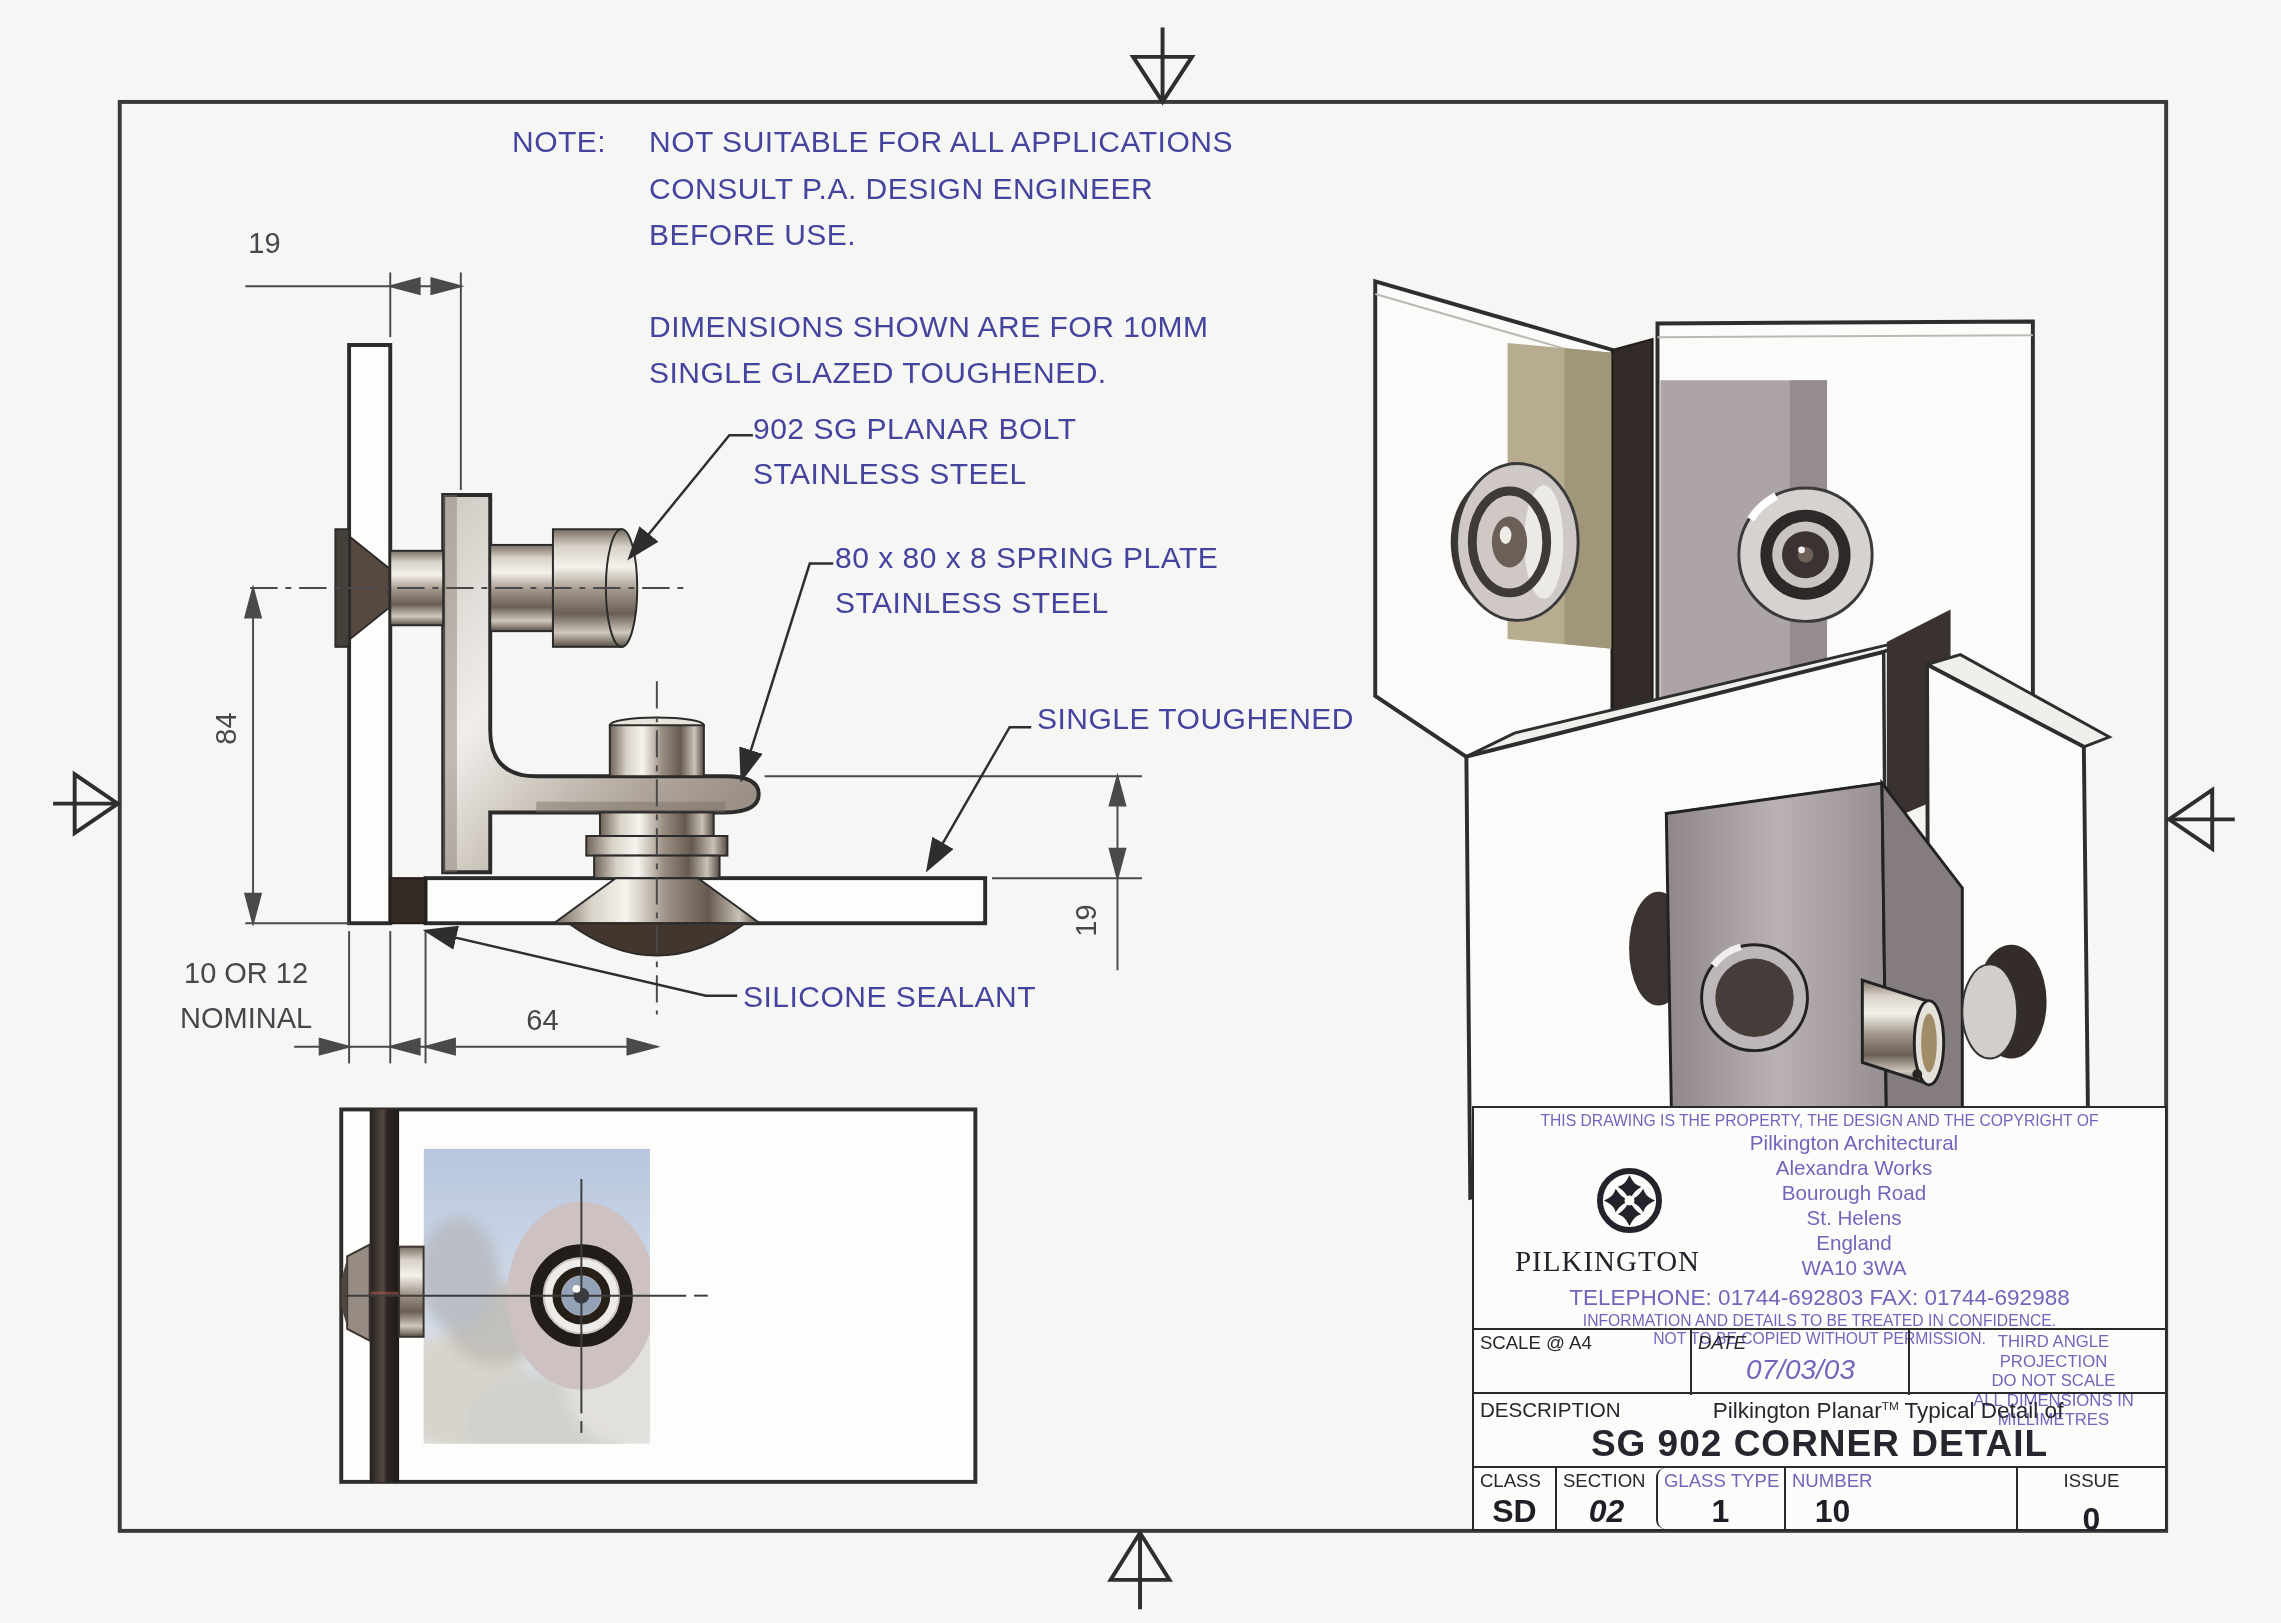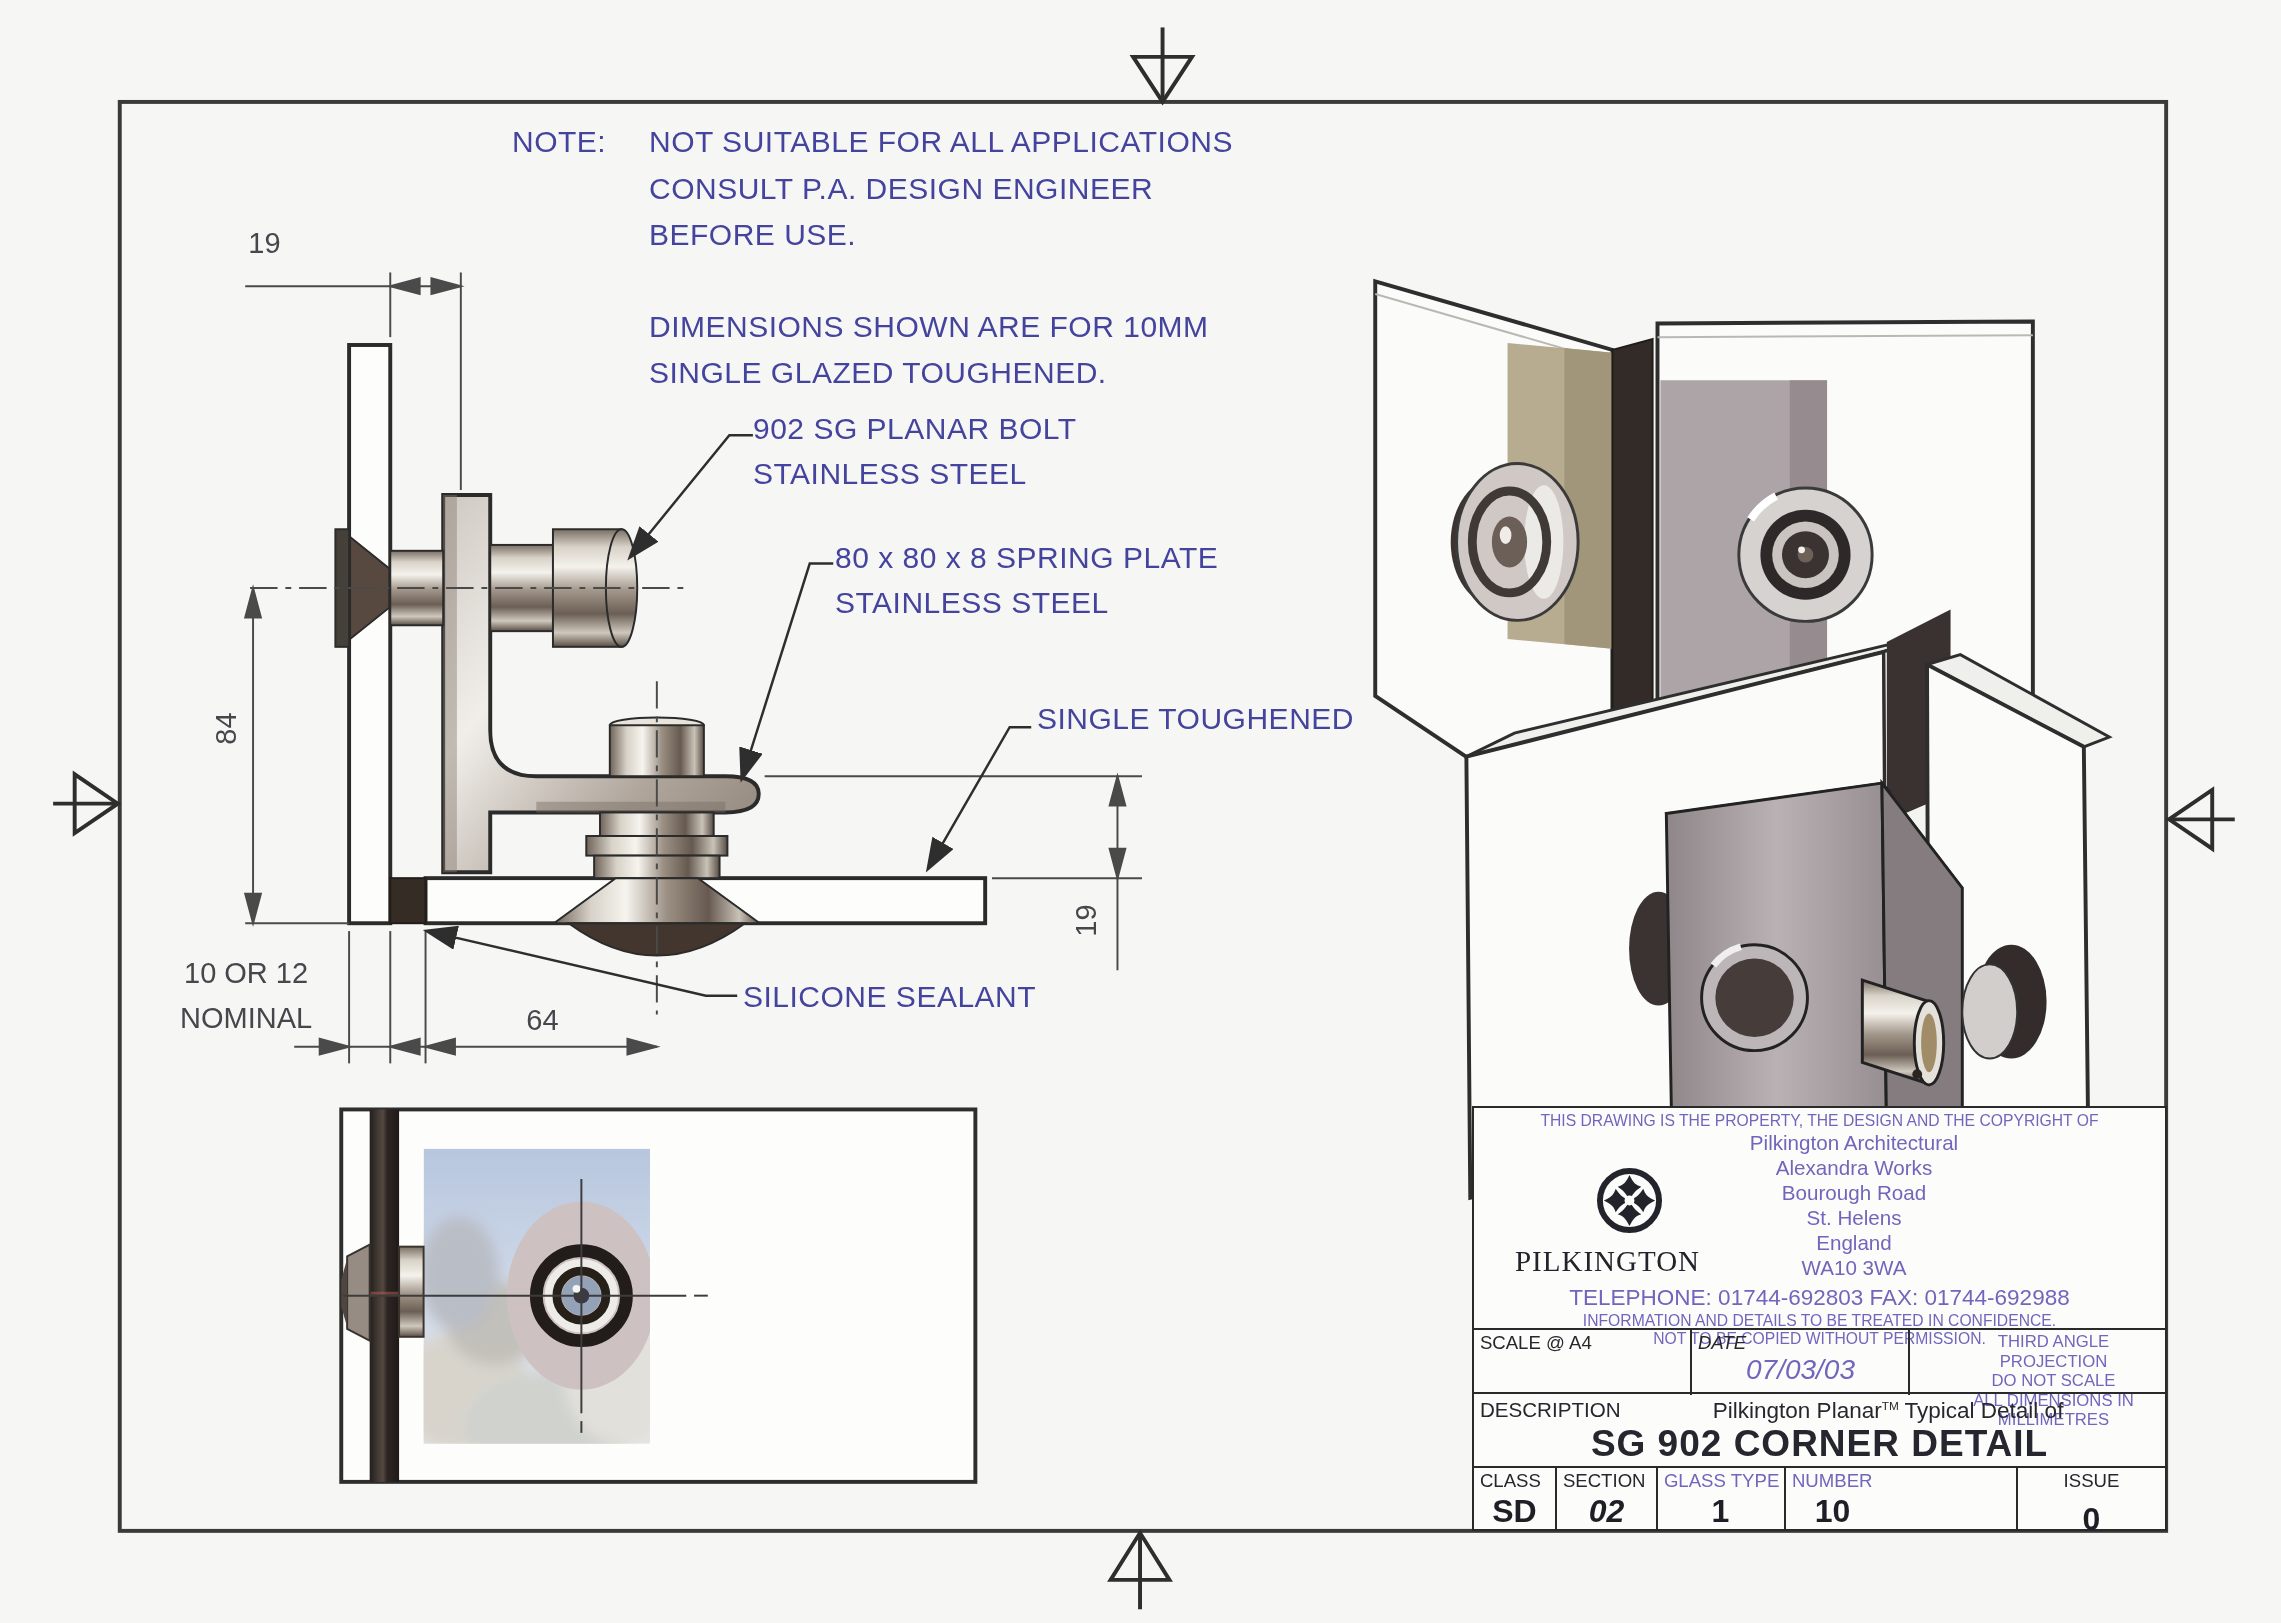--- a/index.html
+++ b/index.html
@@ -353,21 +353,21 @@
 
     <div class="abs tb-rowD">
       <div class="cell" style="left:0;width:81px;">
         <span class="cl-lab black">CLASS</span>
         <div class="val" style="left:0;right:0;top:24.5px;text-align:center;font-size:32px;">SD</div>
       </div>
       <div class="cell bl" style="left:81px;width:101px;">
         <span class="cl-lab black">SECTION</span>
         <div class="val" style="left:0;right:0;top:24.5px;text-align:center;font-size:32px;font-style:italic;">02</div>
       </div>
-      <div class="cell bl" style="left:182px;width:127px;">
+      <div class="cell bl" style="left:182px;width:127px;border-radius:9px;">
         <span class="cl-lab purple">GLASS TYPE</span>
         <div class="val" style="left:0;right:0;top:24.5px;text-align:center;font-size:32px;">1</div>
       </div>
       <div class="cell bl" style="left:310px;width:268px;">
         <span class="cl-lab purple">NUMBER</span>
         <div class="val" style="left:7.8px;top:24.5px;font-size:32px;margin-left:21px;">10</div>
       </div>
       <div class="cell bl" style="left:542px;right:0;">
         <span class="cl-lab black" style="left:0;right:0;text-align:center;">ISSUE</span>
         <div class="val" style="left:0;right:0;top:33px;text-align:center;font-size:32px;">0</div>

